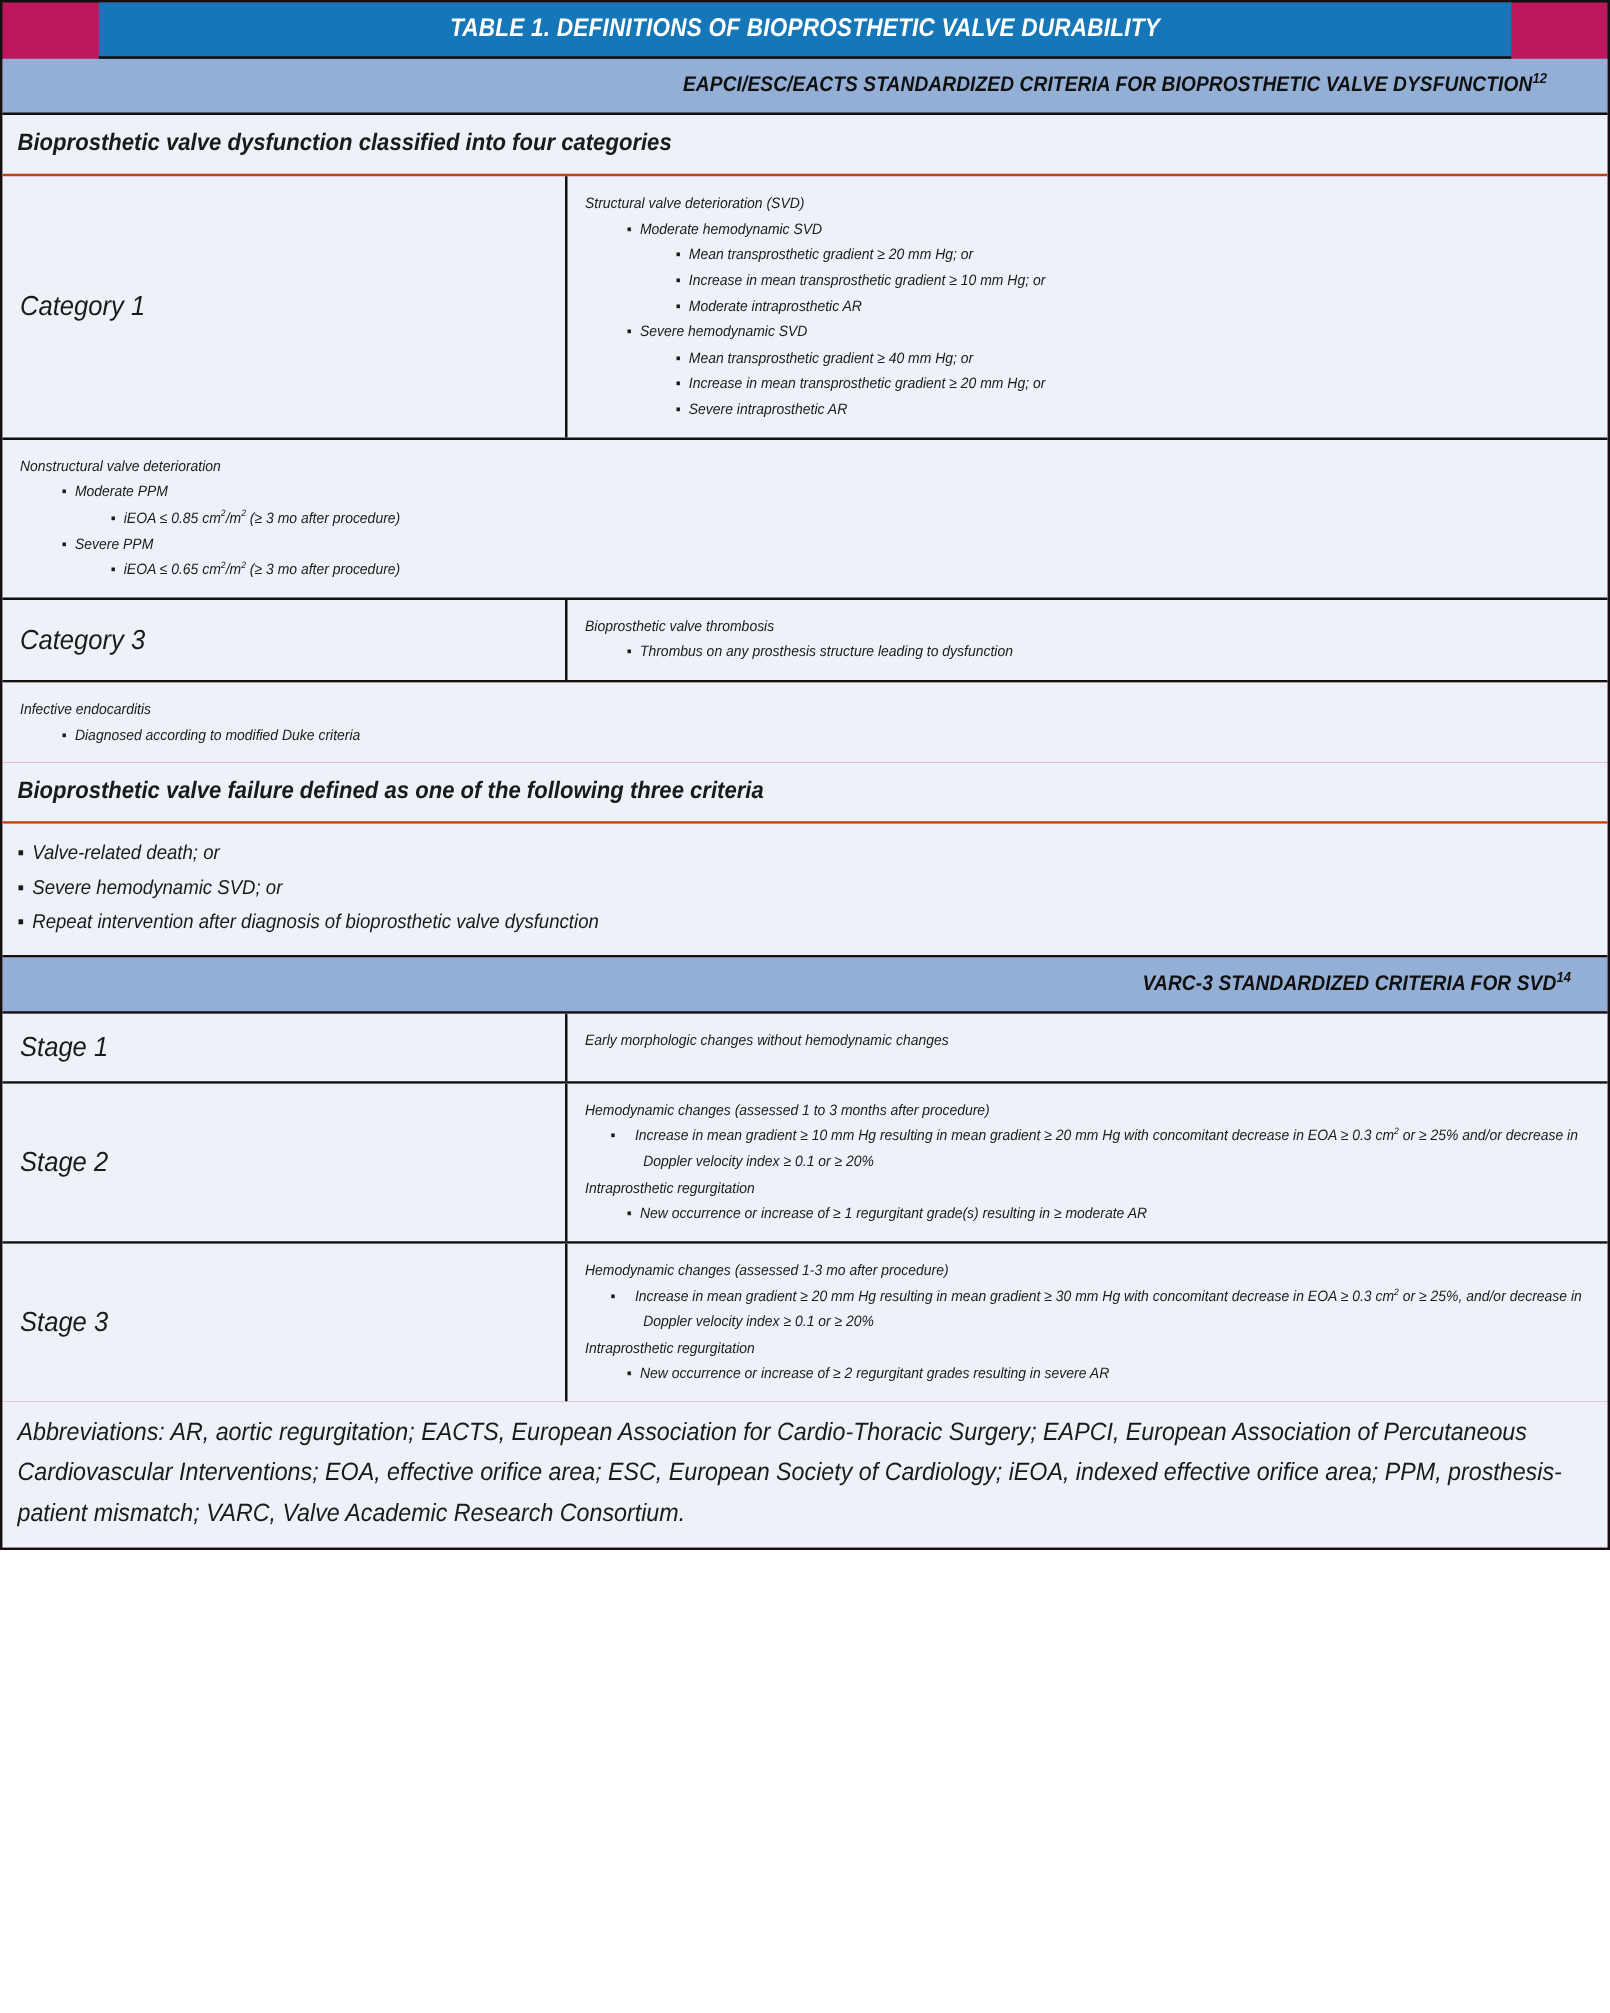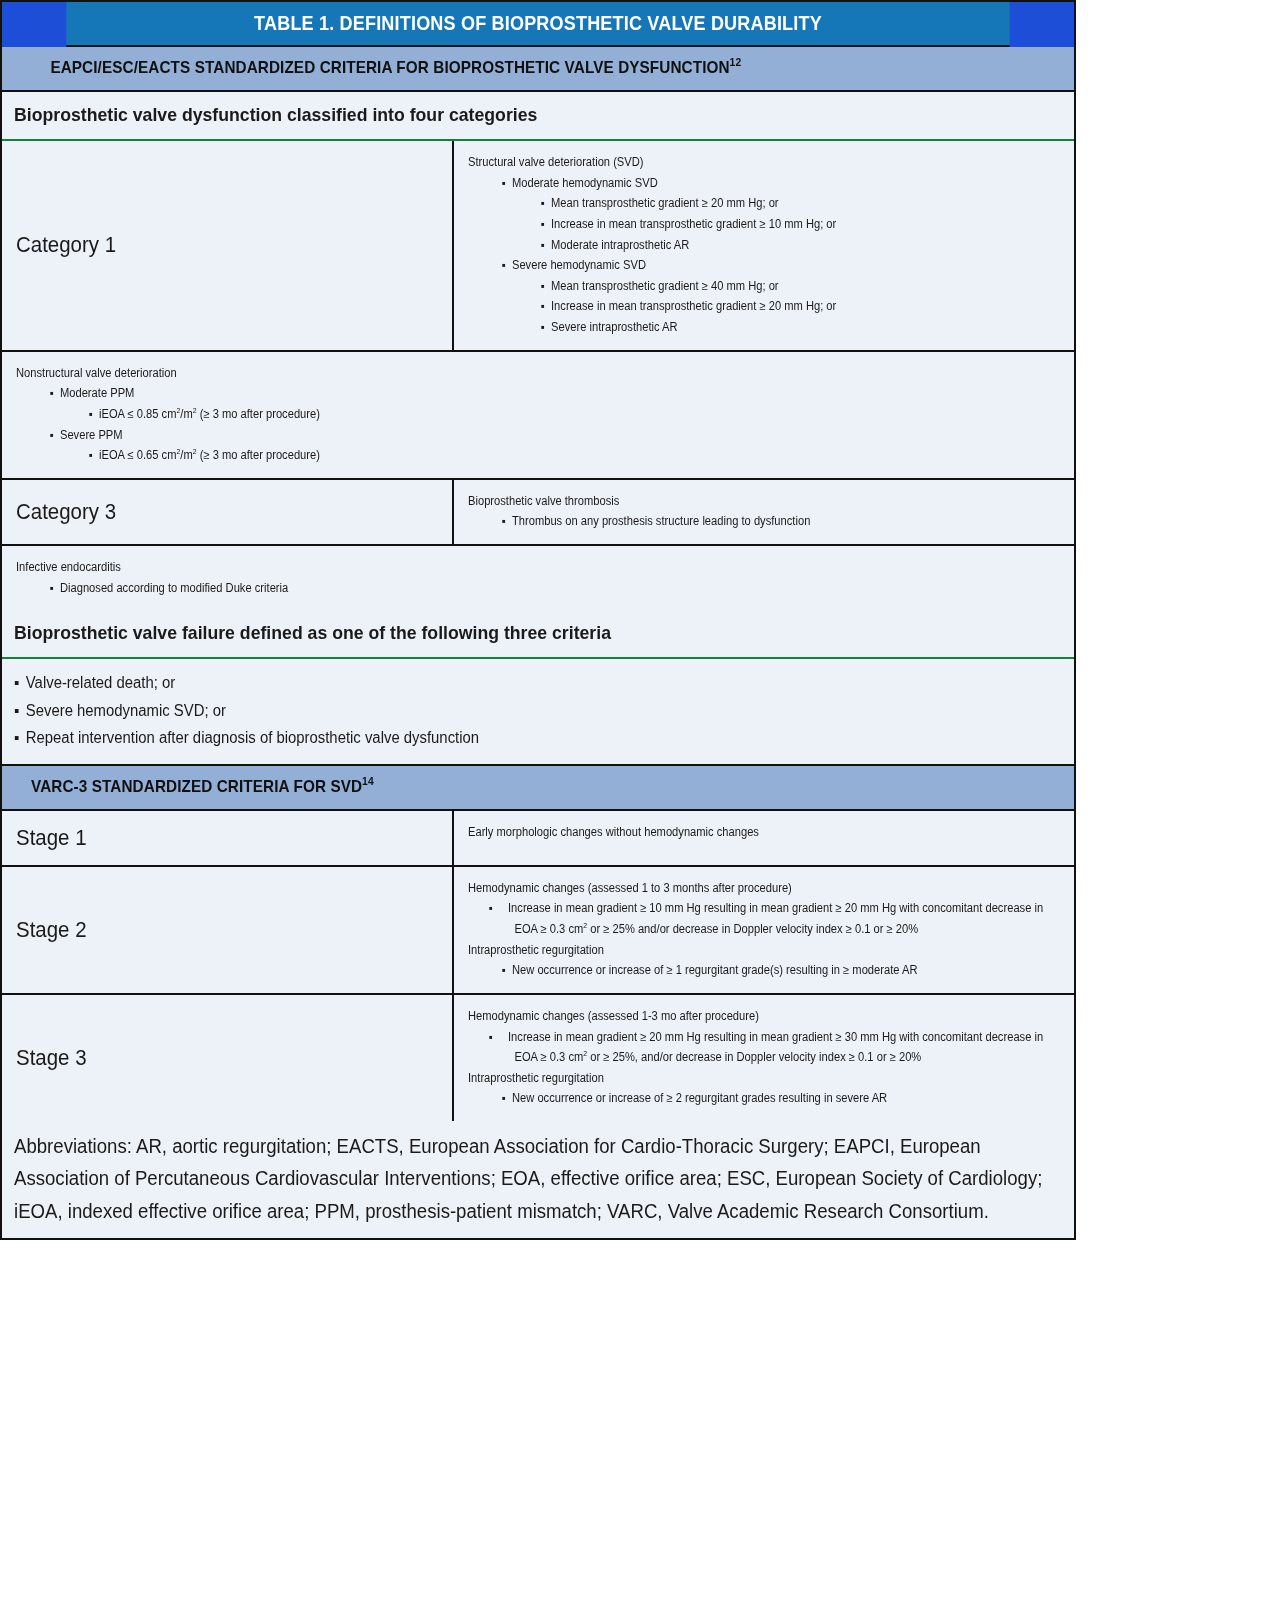--- a/index.html
+++ b/index.html
@@ -8,42 +8,43 @@
     padding: 0;
     background: #ffffff;
   }
   body {
     width: 1288px;
     font-family: "Liberation Sans", sans-serif;
     color: #1a1a1a;
   }
 
   .table-wrap {
-    width: 1076px;
+    width: 1288px;
     border: 2px solid #111111;
-    background: #1d4ed8;
+    background: #be185d;
+    font-style: italic;
   }
 
   
   .title-bar {
     background: #1577b8;
     color: #ffffff;
     text-align: center;
     font-weight: bold;
     font-size: 20.5px;
     letter-spacing: 0.2px;
     padding: 9px 10px 10px;
     border-bottom: 2px solid #111111;
     transform: scaleX(0.88);
     transform-origin: center;
   }
   .section-band {
     background: #93afd6;
     color: #101010;
-    text-align: left;
+    text-align: right;
     font-weight: bold;
     font-size: 17px;
     letter-spacing: 0.1px;
     padding: 11px 10px 12px;
     border-bottom: 2px solid #111111;
   }
   .section-band .inner {
     display: inline-block;
     transform: scaleX(0.9);
     transform-origin: center;
@@ -52,21 +53,21 @@
     font-size: 11.5px;
     vertical-align: super;
     line-height: 0;
   }
 
   
   .subhead-row {
     font-weight: bold;
     font-size: 19px;
     padding: 12px 12px 13px;
-    border-bottom: 2px solid #15803d;
+    border-bottom: 2px solid #c2410c;
     background: #edf1f8;
   }
   .subhead-row .inner {
     display: inline-block;
     transform: scaleX(0.93);
     transform-origin: left center;
   }
 
   
   .row {

